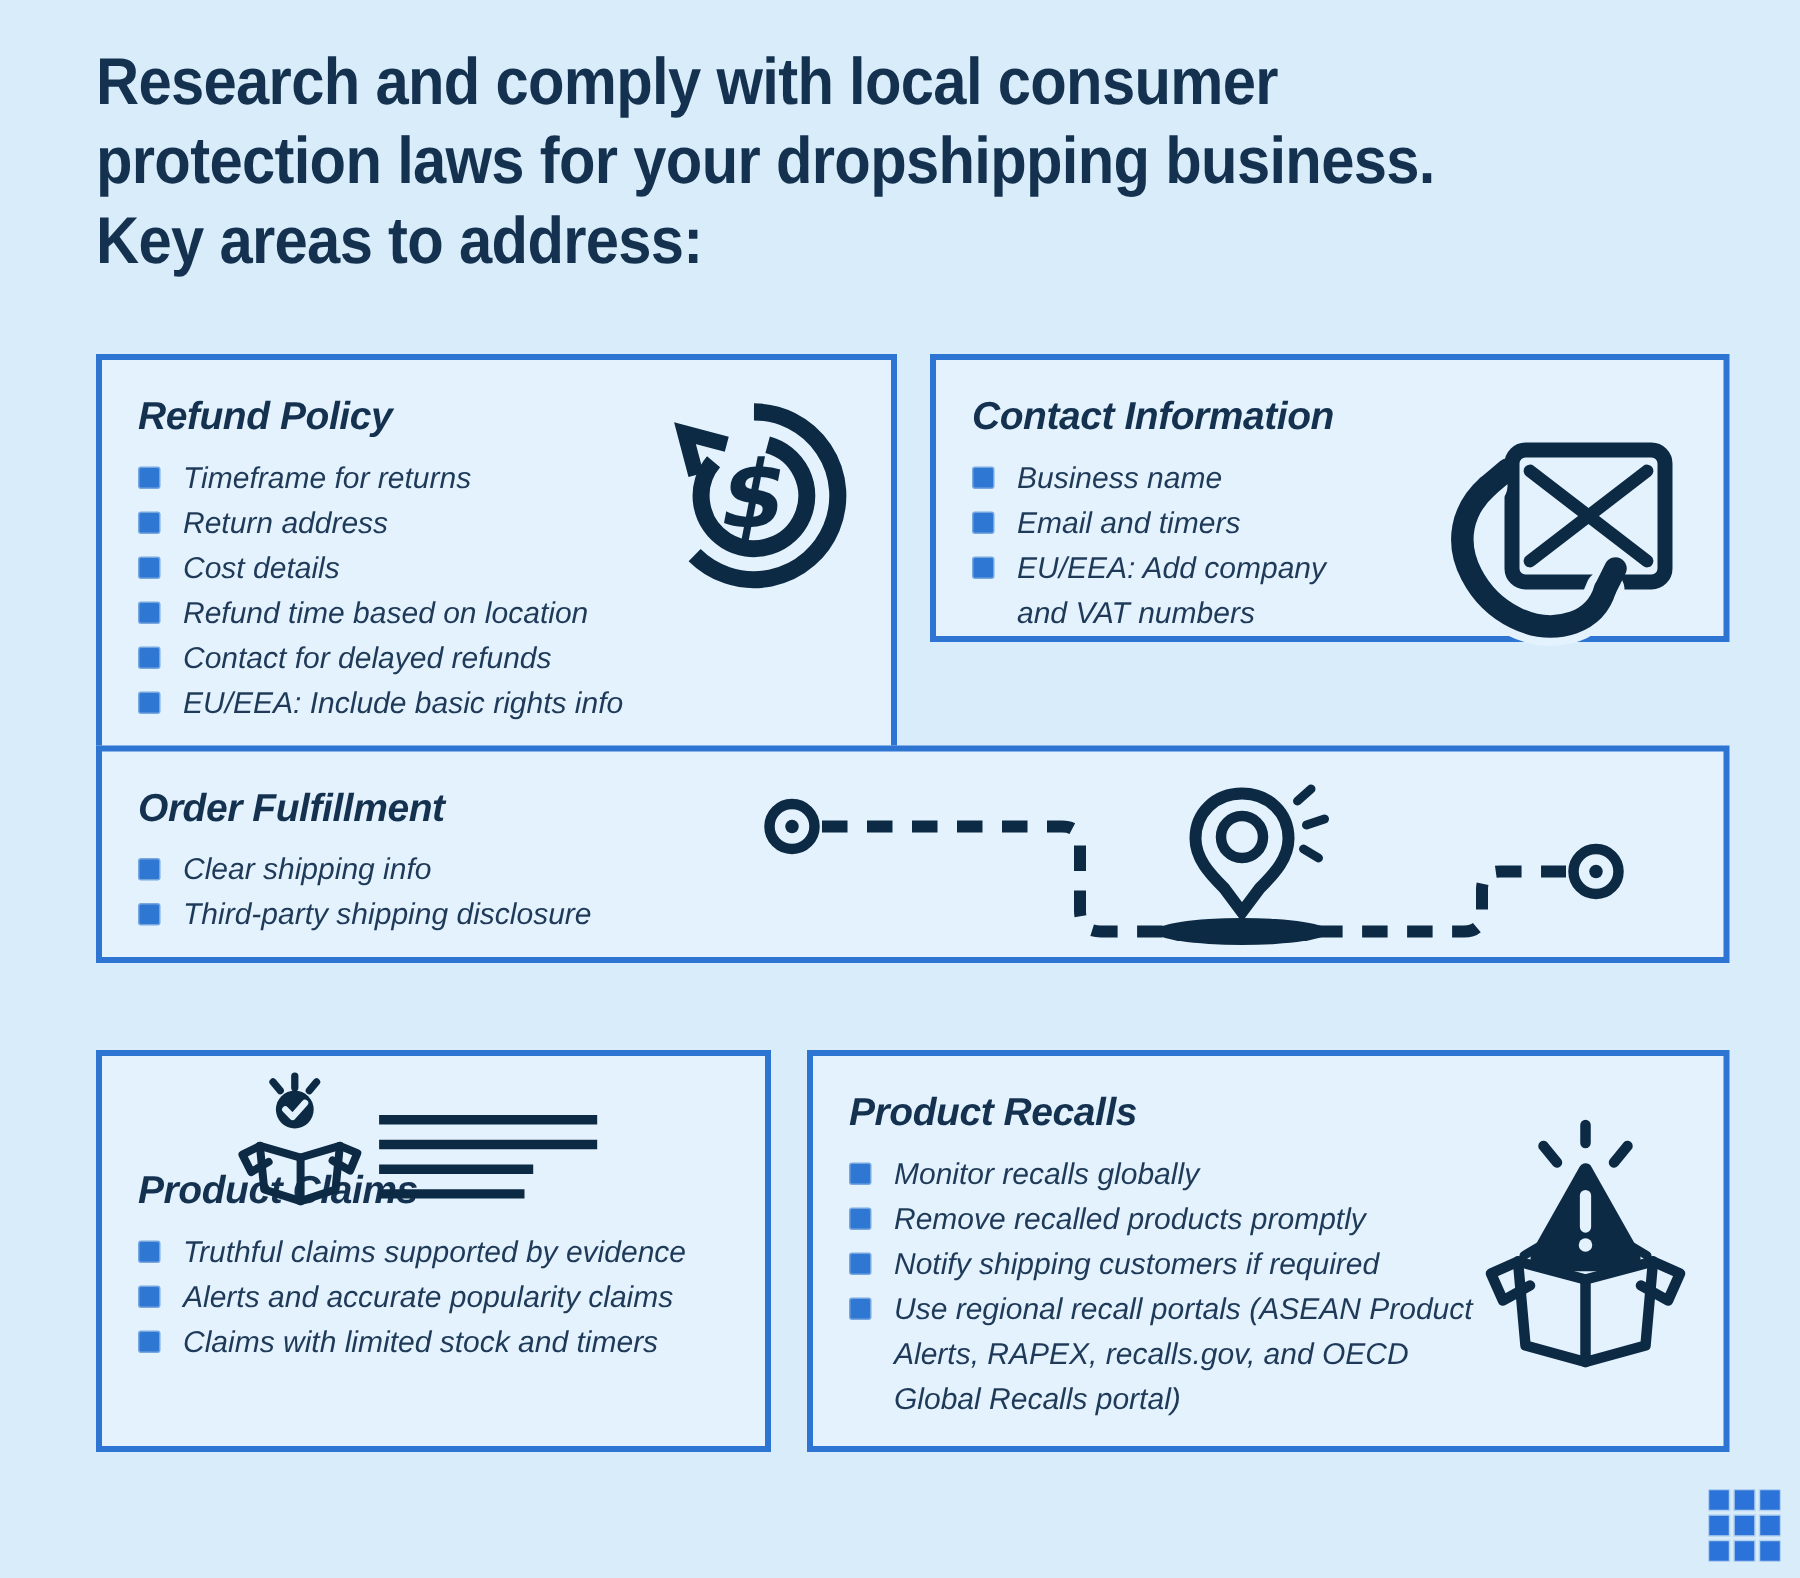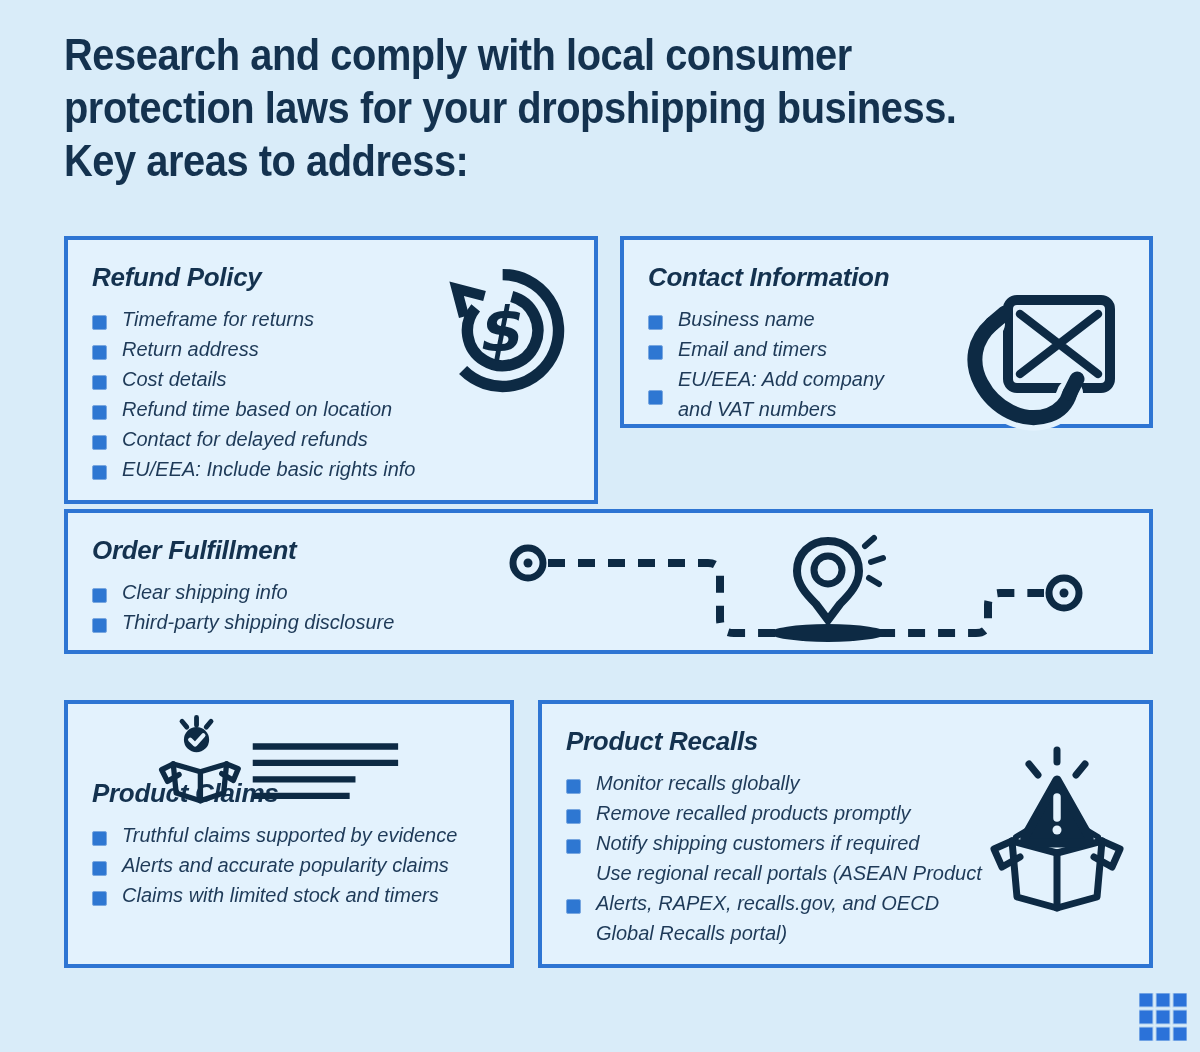--- a/index.html
+++ b/index.html
@@ -19,32 +19,32 @@
     transform:scaleX(0.905);transform-origin:0 0;
   }
   .card{
     position:absolute;box-sizing:border-box;
     background:var(--cardbg);border:4px solid var(--border);
     padding:22px 24px;
     font-style:italic;
   }
   #card-refund  {left:64px; top:236px; width:534px; height:268px;}
   #card-contact {left:620px;top:236px; width:533px; height:192px;}
-  #card-order   {left:64px; top:509px; width:1089px;height:145px;}
+  #card-order   {left:64px; top:497px; width:1089px;height:145px;}
   #card-claims  {left:64px; top:700px; width:450px; height:268px;}
   #card-recalls {left:538px;top:700px; width:615px; height:268px;}
 
   .card-title{
     margin:0;font-size:26px;font-weight:bold;color:var(--heading);
     letter-spacing:-0.3px;line-height:30px;
   }
   #card-claims .card-title{margin-top:52px;}
 
   ul.items{list-style:none;margin:12px 0 0;padding:0;}
-  li.item{display:flex;align-items:center;font-size:20px;line-height:30px;color:var(--body);}
+  li.item{display:flex;align-items:flex-start;font-size:20px;line-height:30px;color:var(--body);}
   .bullet{
     flex:0 0 15px;width:15px;height:15px;box-sizing:border-box;
     background:var(--bullet);border:1.5px solid #78a7e0;border-radius:2px;
     margin:7px 15px 0 0;
   }
   #card-contact ul.items{width:250px;}
   #card-recalls ul.items{width:424px;}
 
   .icon{position:absolute;}
   #card-refund  .icon{left:358px;top:18px;}

